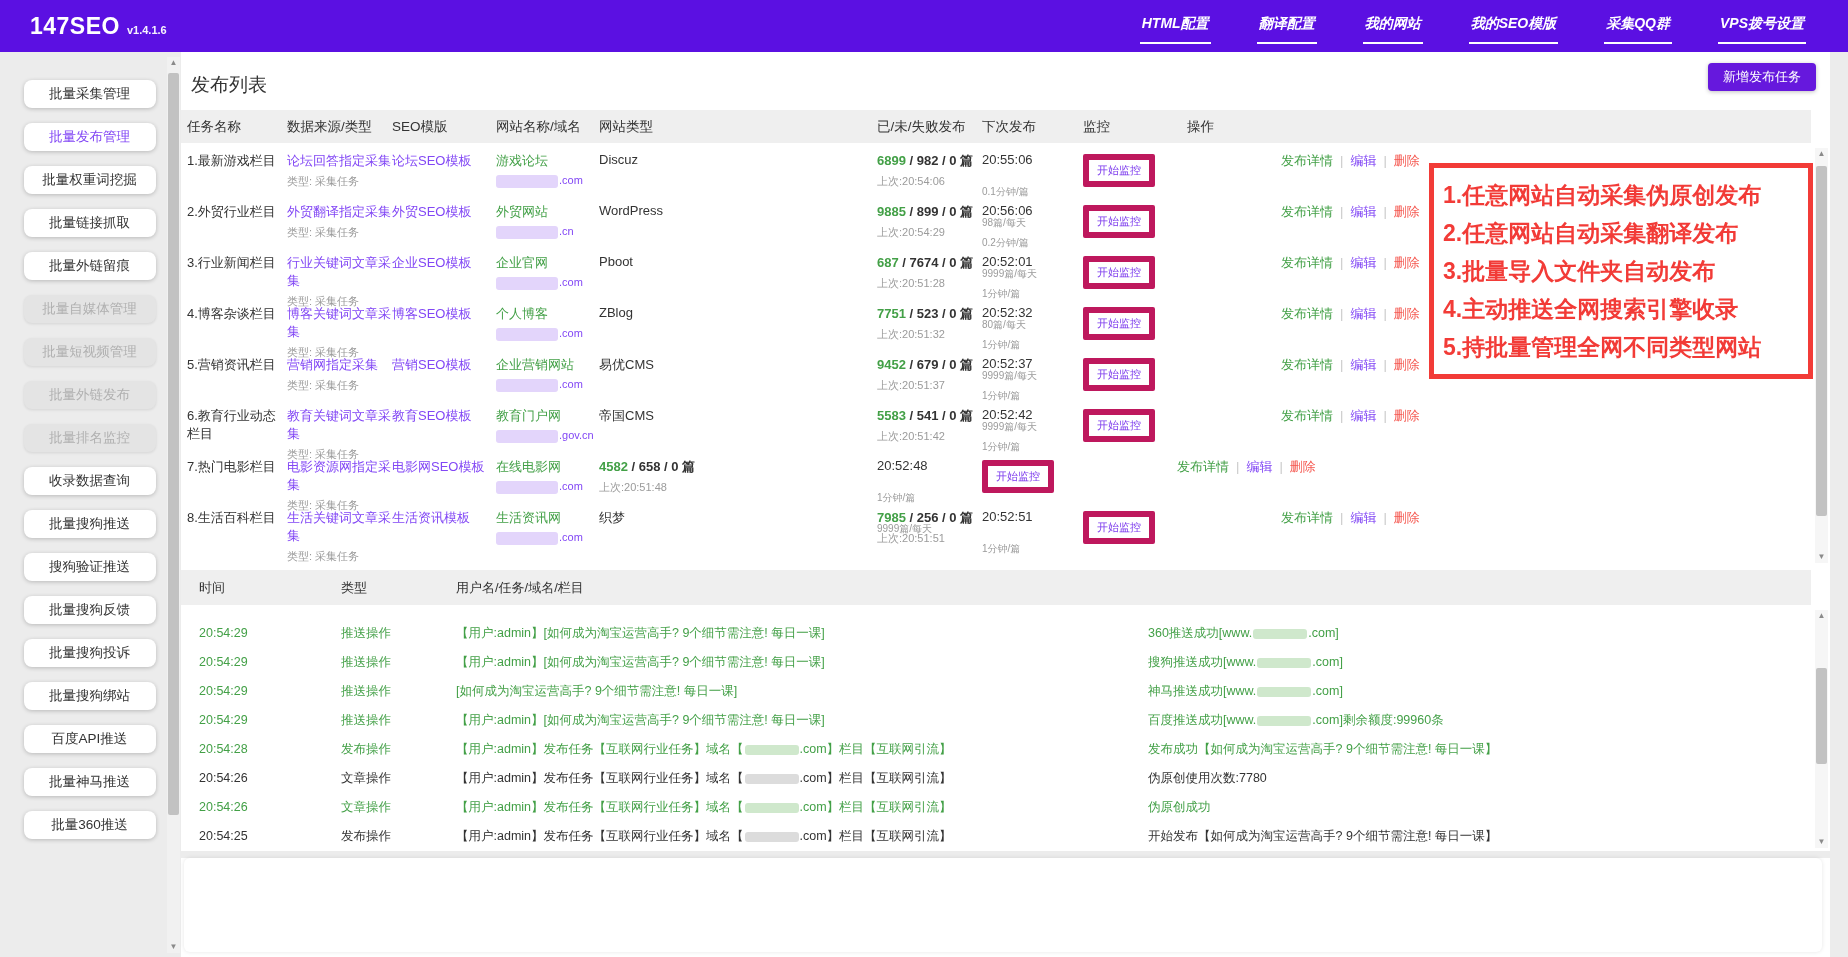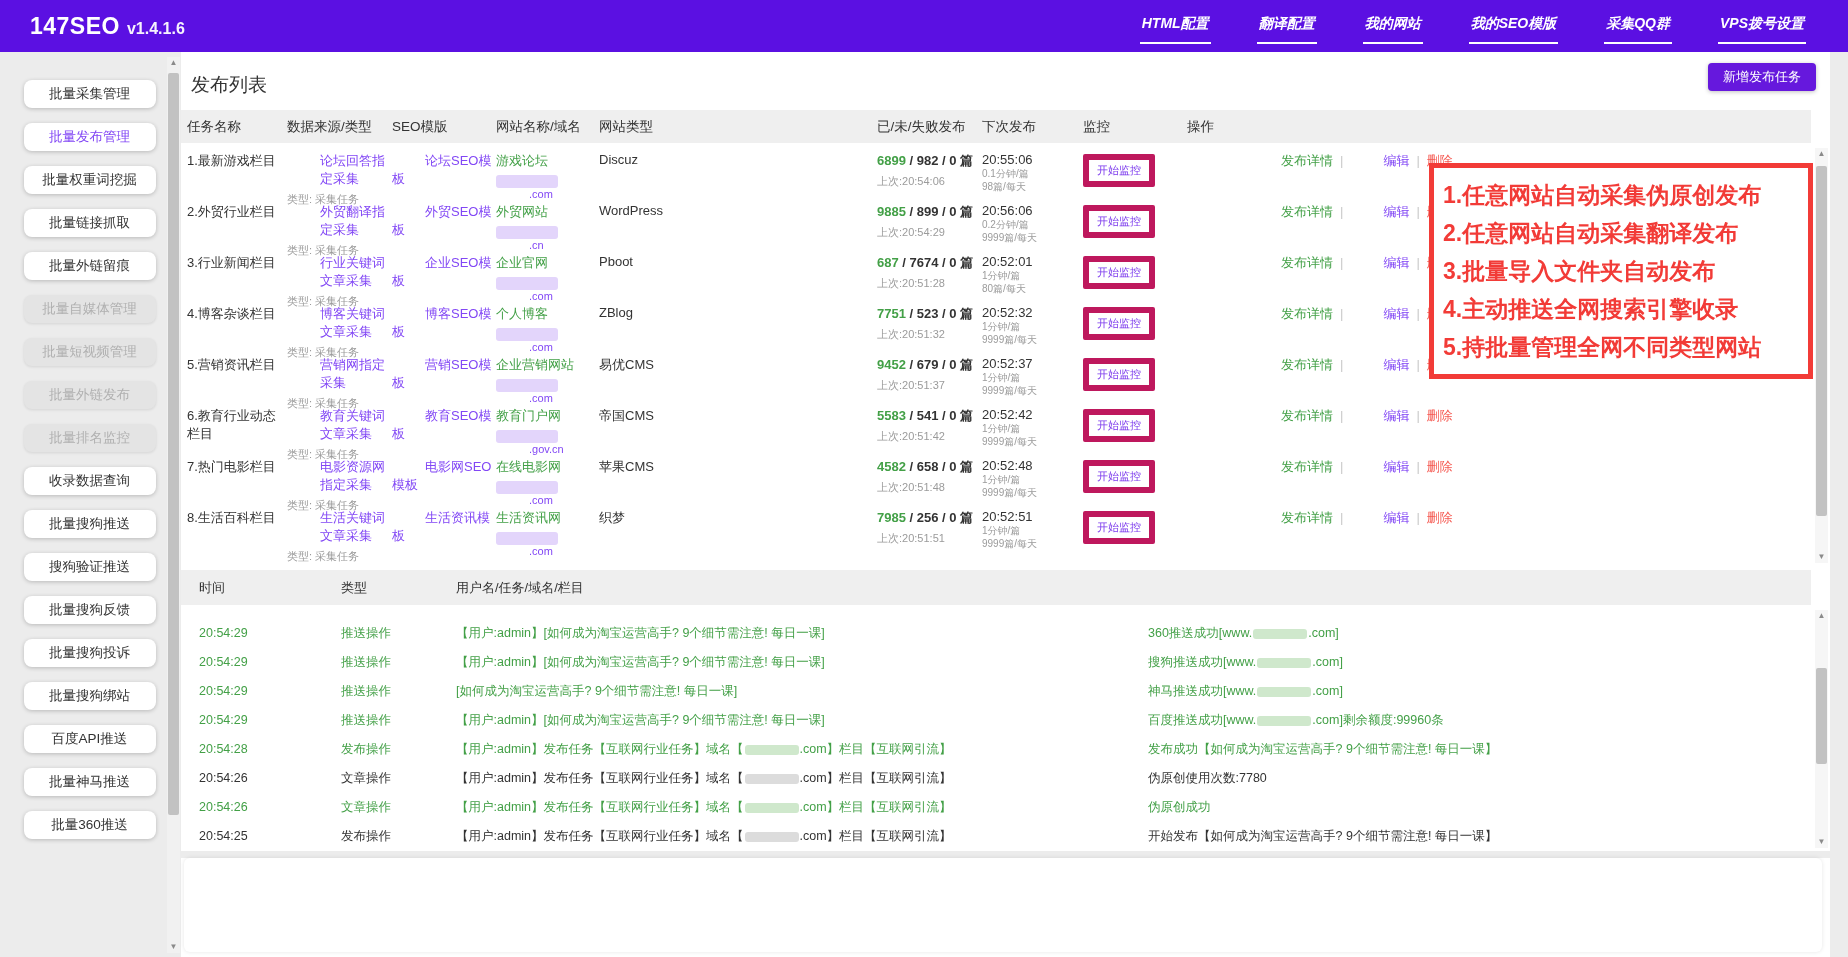--- a/index.html
+++ b/index.html
@@ -6,21 +6,21 @@
   body{
     width:1848px;height:957px;position:relative;overflow:hidden;
     background:#ececec;
     font-family:"Liberation Sans","DejaVu Sans",sans-serif;
     -webkit-font-smoothing:antialiased;
   }
   
   .topbar{position:absolute;top:0;left:0;right:0;height:52px;background:#5b10e2;color:#fff;display:flex;align-items:center;z-index:20;}
   .logo-wrap{margin-left:30px;display:flex;align-items:baseline;gap:7px;}
   .logo{font-size:23px;font-weight:700;letter-spacing:.5px;}
-  .version{font-size:16px;font-weight:700;opacity:.95;}
+  .version{font-size:11px;font-weight:700;opacity:.95;}
   .nav{margin-left:auto;margin-right:42px;display:flex;gap:46px;align-items:center;font-style:italic;}
   .nav-item{font-size:14px;font-weight:700;padding:6px 2px 9px;border-bottom:2px solid #ffffff;cursor:pointer;white-space:nowrap;}
   
   .sidebar{position:absolute;top:52px;left:0;width:167px;bottom:0;padding-top:28px;box-sizing:border-box;padding-left:12px;}
   .side-btn{width:132px;margin:0 auto 15px;height:28px;line-height:28px;text-align:center;background:#fff;border-radius:8px;
     font-size:13.5px;color:#333;box-shadow:0 1px 4px rgba(0,0,0,.22);cursor:pointer;white-space:nowrap;}
   .side-btn.active{color:#8247f5;}
   .side-btn.disabled{background:#e4e4e4;color:#b0b0b0;box-shadow:0 1px 3px rgba(0,0,0,.10);cursor:default;}
   
   .vscroll{position:absolute;width:13px;background:#f6f6f6;z-index:15;}
@@ -34,22 +34,22 @@
   .main{position:absolute;left:181px;top:52px;width:1649px;height:905px;background:#fff;}
   .panel-title{position:absolute;top:20px;left:10px;font-size:19px;color:#333;}
   .add-btn{position:absolute;top:11px;right:14px;height:28px;line-height:28px;padding:0 15px;background:#6618dd;color:#fff;
     font-size:13px;border:none;border-radius:4px;cursor:pointer;box-shadow:0 1px 4px rgba(0,0,0,.25);}
   
   .tgrid{display:grid;grid-template-columns:100px 105px 104px 103px 278px 105px 101px 104px auto;padding-left:6px;box-sizing:border-box;}
   .task-header{position:absolute;top:58px;left:0;right:19px;height:33px;background:#efefef;align-items:center;font-size:13.5px;color:#333;}
   .task-body{position:absolute;top:91px;left:0;right:19px;}
   .task-row{height:51px;padding-top:9px;font-size:13px;color:#333;align-content:start;}
   .sub{font-size:11px;color:#9b9b9b;margin-top:4px;}
-  .tiny{font-size:10px;color:#9b9b9b;line-height:13px;margin-top:0;}
-  .link-p{color:#8247f5;cursor:pointer;margin-left:33px;}
+  .tiny{font-size:10px;color:#9b9b9b;line-height:13px;margin-top:18px;}
+  .link-p{color:#8247f5;cursor:pointer;}
   .site{color:#43a047;}
   .cnt{font-weight:700;}
   .num-g{color:#43a047;font-weight:700;}
   .redact{display:inline-block;vertical-align:middle;border-radius:3px;}
   .redact.p{background:#e3d5fb;width:62px;height:13px;margin-right:1px;}
   .redact.g{background:#cfe8cc;width:54px;height:10px;margin:0 1px;}
   .redact.k{background:#dcdcdc;width:54px;height:10px;margin:0 1px;}
   .monitor-btn{display:inline-block;border:6px solid #be185d;color:#7c3aed;font-size:11px;padding:3px 8px;border-radius:2px;background:#fff;cursor:pointer;margin-top:2px;}
   .act{padding-left:94px;white-space:nowrap;}
   .link-g{color:#43a047;cursor:pointer;}
@@ -282,21 +282,20 @@
         <div>7.热门电影栏目</div>
         <div>
           <div class="link-p">电影资源网指定采集</div>
           <div class="sub">类型: 采集任务</div>
         </div>
         <div><span class="link-p">电影网SEO模板</span></div>
         <div>
           <div class="site">在线电影网</div>
           <div class="sub"><span class="redact p"></span><span class="link-p">.com</span></div>
         </div>
-        <div>苹果CMS</div>
         <div>
           <div class="cnt"><span class="num-g">4582</span> / 658 / 0 篇</div>
           <div class="sub">上次:20:51:48</div>
         </div>
         <div>
           <div>20:52:48</div>
           <div class="tiny">1分钟/篇</div>
           <div class="tiny">9999篇/每天</div>
         </div>
         <div><span class="monitor-btn">开始监控</span></div>

